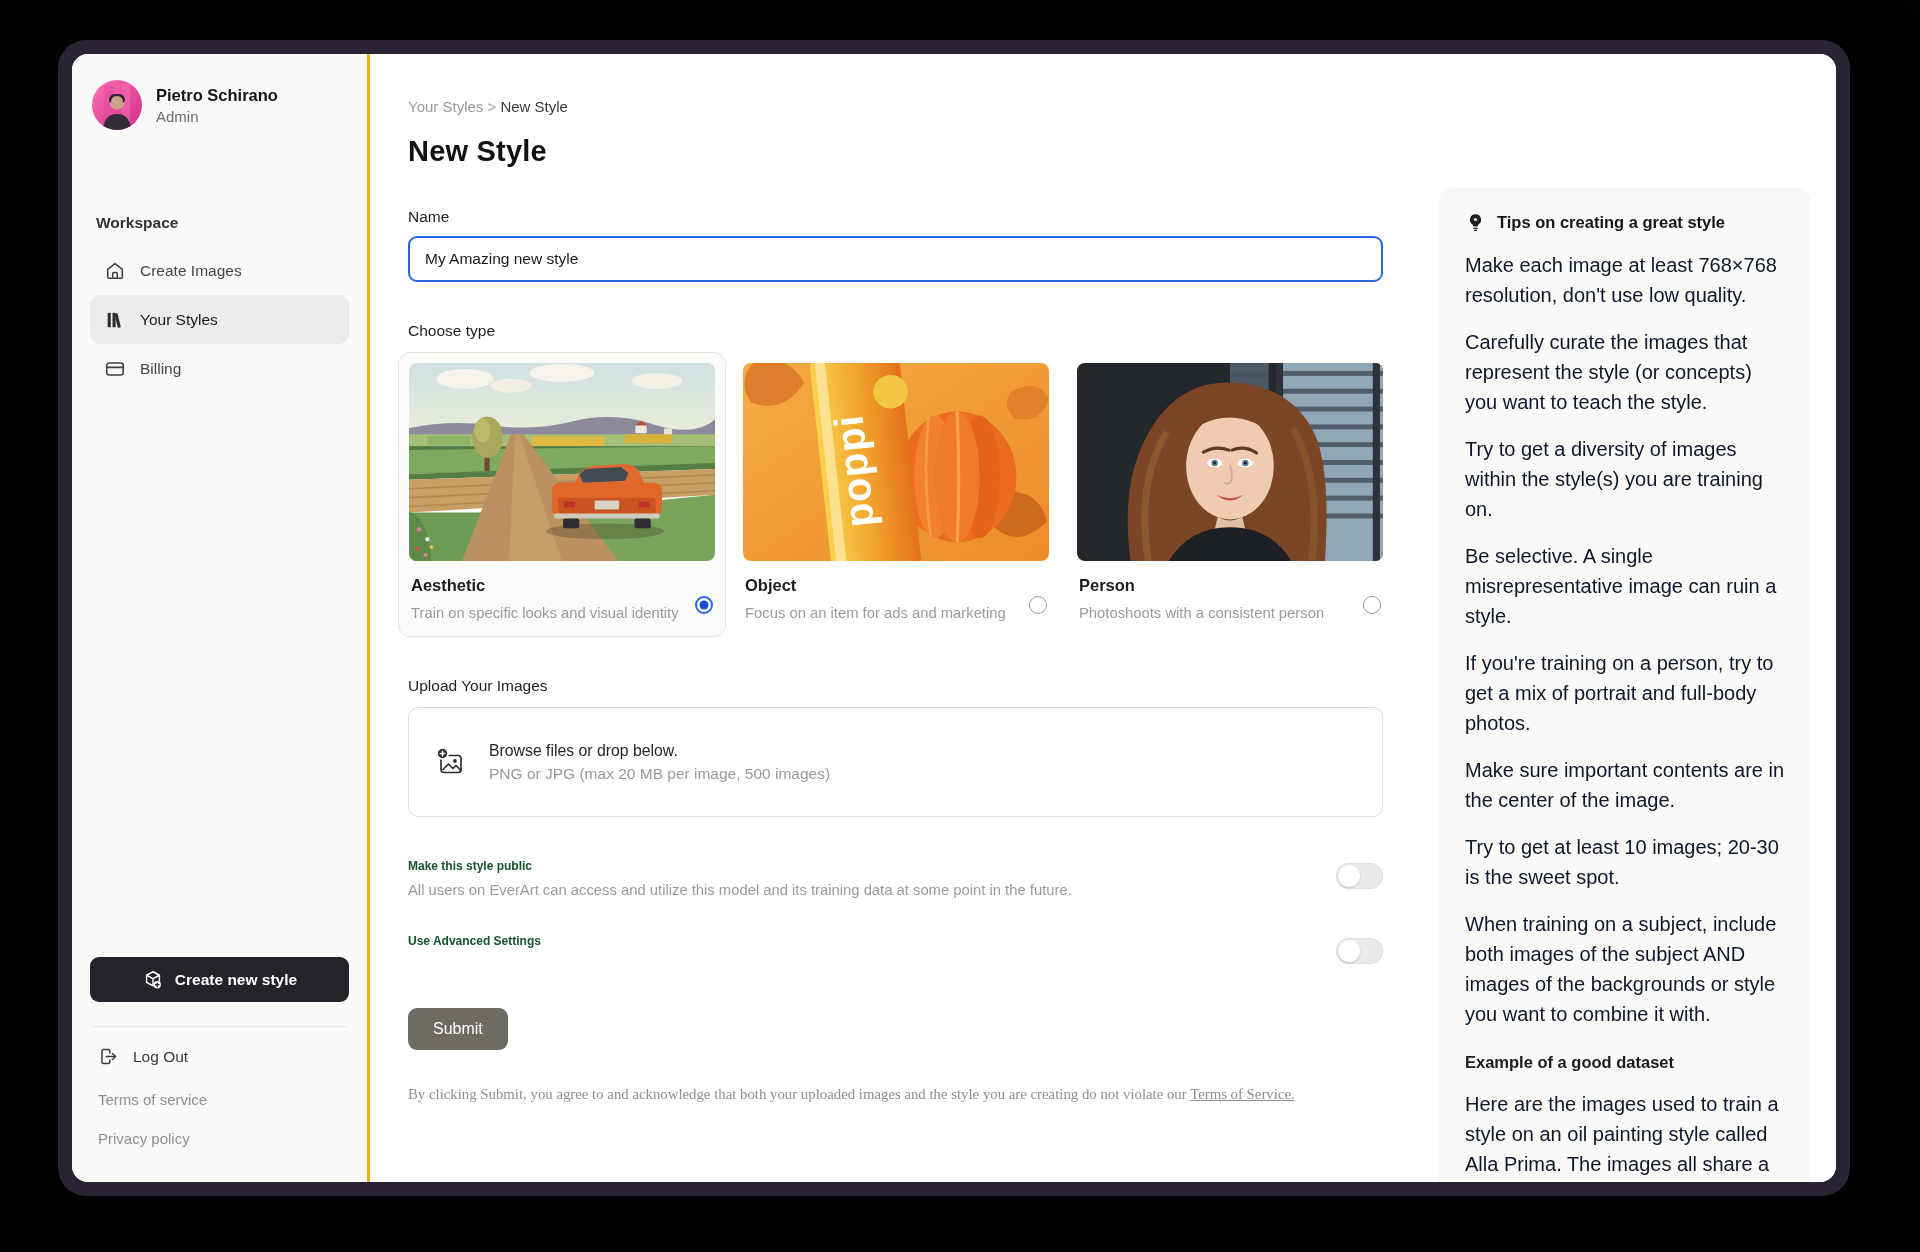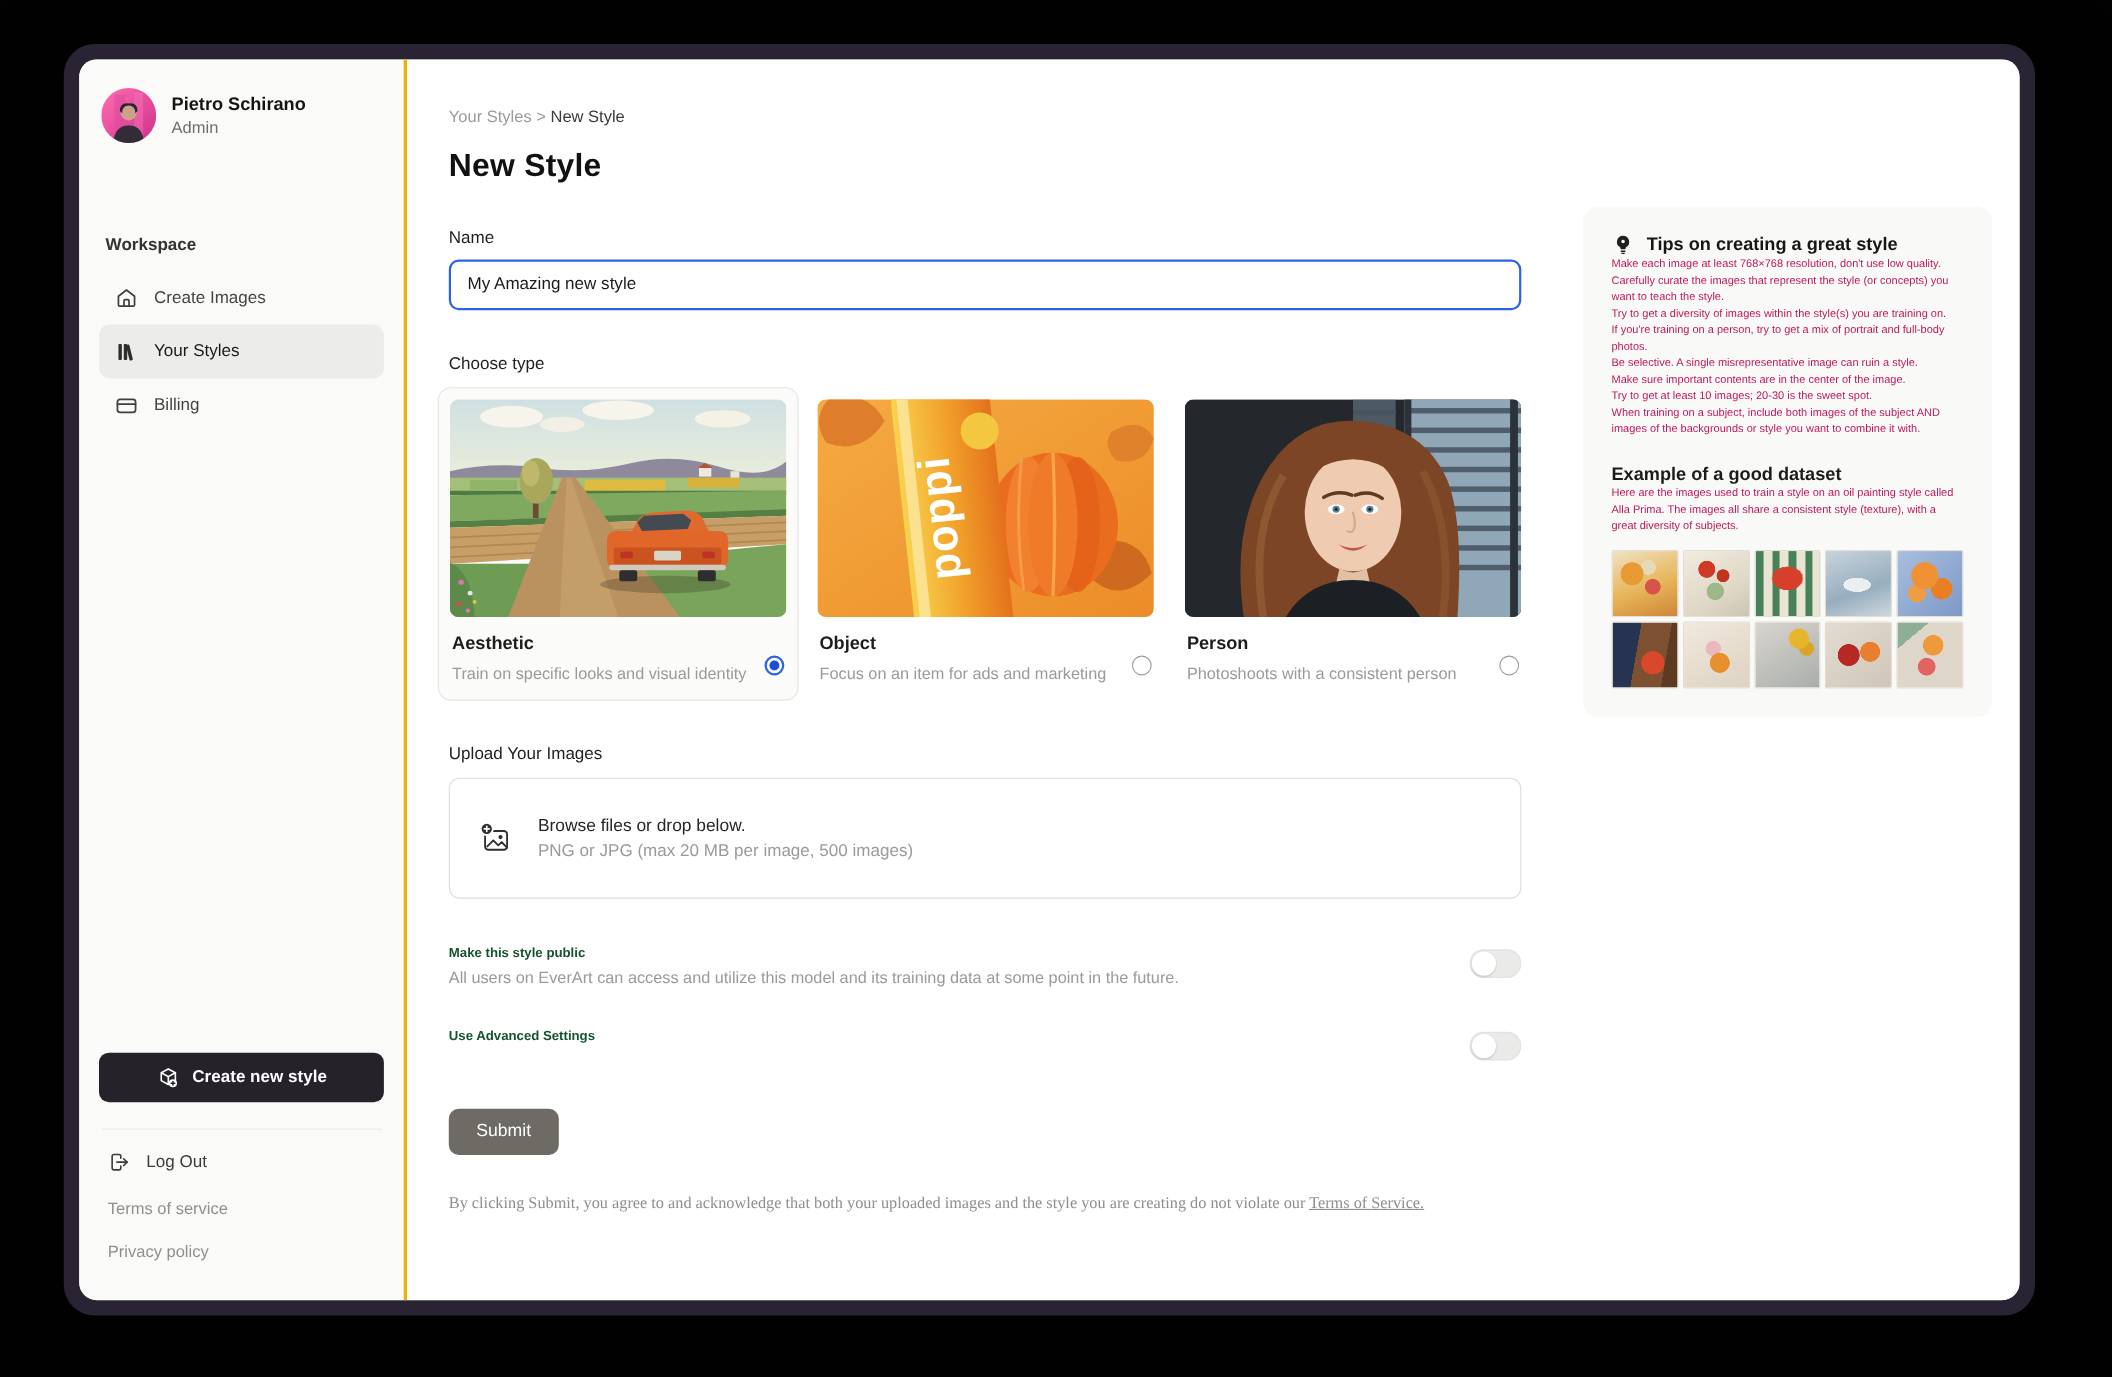--- a/index.html
+++ b/index.html
@@ -58,21 +58,21 @@
   .switch .knob { position:absolute; left:2px; top:2px; width:22px; height:22px; border-radius:50%; background:#fff; box-shadow:0 1px 2px rgba(0,0,0,.18); }
 
   .submit-btn { margin-top:44px; background:#6e6a64; color:#fff; border:none; border-radius:9px; padding:12px 25px; font-size:16px; font-weight:500; font-family:inherit; cursor:pointer; }
   .terms { margin-top:34px; font-size:14.8px; line-height:1.45; color:#8e8e8e; max-width:980px;font-family:Liberation Serif, serif; }
   .terms .link { text-decoration:underline; cursor:pointer; color:#8e8e8e; }
 
   
   .tips-card { width:372px; flex:0 0 372px; margin-left:auto; margin-top:118px; background:#f9f9f7; border-radius:14px; padding:24px 26px 26px; height:fit-content; }
   .tips-head { display:flex; align-items:center; gap:11px; }
   .tips-title { font-size:16.5px; font-weight:700; color:#161616; }
-  .tip { font-size:10px; line-height:1.5; color:#be185d; }
+  .tip { margin-top:17px; font-size:20px; line-height:1.5; color:#0f172a; }
   .example-title { margin-top:24px; font-size:16.5px; font-weight:600; color:#1b1b1b; }
   .thumb-grid { margin-top:14px; display:grid; grid-template-columns:repeat(5,1fr); gap:4px; }
   .thumb { width:100%; aspect-ratio:1/1; border-radius:2px; border:1px solid #e3ded4; }
 
   
   .t1 { background:radial-gradient(circle at 30% 35%,#e89a34 0 18%,transparent 19%),radial-gradient(circle at 62% 55%,#d8544a 0 14%,transparent 15%),radial-gradient(circle at 55% 25%,#e6d9b8 0 12%,transparent 13%),linear-gradient(160deg,#f0e2c4,#e7b559 55%,#cf8637); }
   .t2 { background:radial-gradient(circle at 35% 28%,#d03a24 0 13%,transparent 14%),radial-gradient(circle at 60% 38%,#c23420 0 11%,transparent 12%),radial-gradient(circle at 48% 62%,#9db886 0 16%,transparent 17%),linear-gradient(150deg,#f2ece0,#ddd5c4 70%,#c9c4b4); }
   .t3 { background:radial-gradient(ellipse 40% 30% at 50% 42%,#d6402a 0 60%,transparent 61%),repeating-linear-gradient(90deg,#47815a 0 7px,#e9e4d4 7px 15px); }
   .t4 { background:radial-gradient(ellipse 35% 18% at 48% 52%,#e9eef0 0 60%,transparent 61%),linear-gradient(160deg,#c7d3da,#97aebf 60%,#cfd8dc); }
   .t5 { background:radial-gradient(circle at 42% 38%,#f09136 0 24%,transparent 25%),radial-gradient(circle at 68% 58%,#e87f24 0 18%,transparent 19%),radial-gradient(circle at 30% 65%,#ef9d45 0 14%,transparent 15%),linear-gradient(135deg,#a9bede,#7d99c6); }
@@ -391,22 +391,22 @@
               <path d="M12 2.6 a6.4 6.4 0 0 0 -3.4 11.8 c.55.36.9 1 .9 1.66 v.54 h5 v-.54 c0 -.66.35 -1.3.9 -1.66 A6.4 6.4 0 0 0 12 2.6 z" fill="#1f1f1f"></path>
               <circle cx="12" cy="8.6" r="1.8" fill="#f9f9f7"></circle>
               <rect x="9.4" y="18" width="5.2" height="1.5" rx=".75" fill="#1f1f1f"></rect>
               <rect x="10.1" y="20.2" width="3.8" height="1.4" rx=".7" fill="#1f1f1f"></rect>
             </svg>
             <div class="tips-title">Tips on creating a great style</div>
           </div>
           <p class="tip">Make each image at least 768×768 resolution, don't use low quality.</p>
           <p class="tip">Carefully curate the images that represent the style (or concepts) you want to teach the style.</p>
           <p class="tip">Try to get a diversity of images within the style(s) you are training on.</p>
+          <p class="tip">Be selective. A single misrepresentative image can ruin a style.</p>
           <p class="tip">If you're training on a person, try to get a mix of portrait and full-body photos.</p>
-          <p class="tip">Be selective. A single misrepresentative image can ruin a style.</p>
           <p class="tip">Make sure important contents are in the center of the image.</p>
           <p class="tip">Try to get at least 10 images; 20-30 is the sweet spot.</p>
           <p class="tip">When training on a subject, include both images of the subject AND images of the backgrounds or style you want to combine it with.</p>
 
           <div class="example-title">Example of a good dataset</div>
           <p class="tip">Here are the images used to train a style on an oil painting style called Alla Prima. The images all share a consistent style (texture), with a great diversity of subjects.</p>
 
           <div class="thumb-grid">
             <div class="thumb t1"></div>
             <div class="thumb t2"></div>

